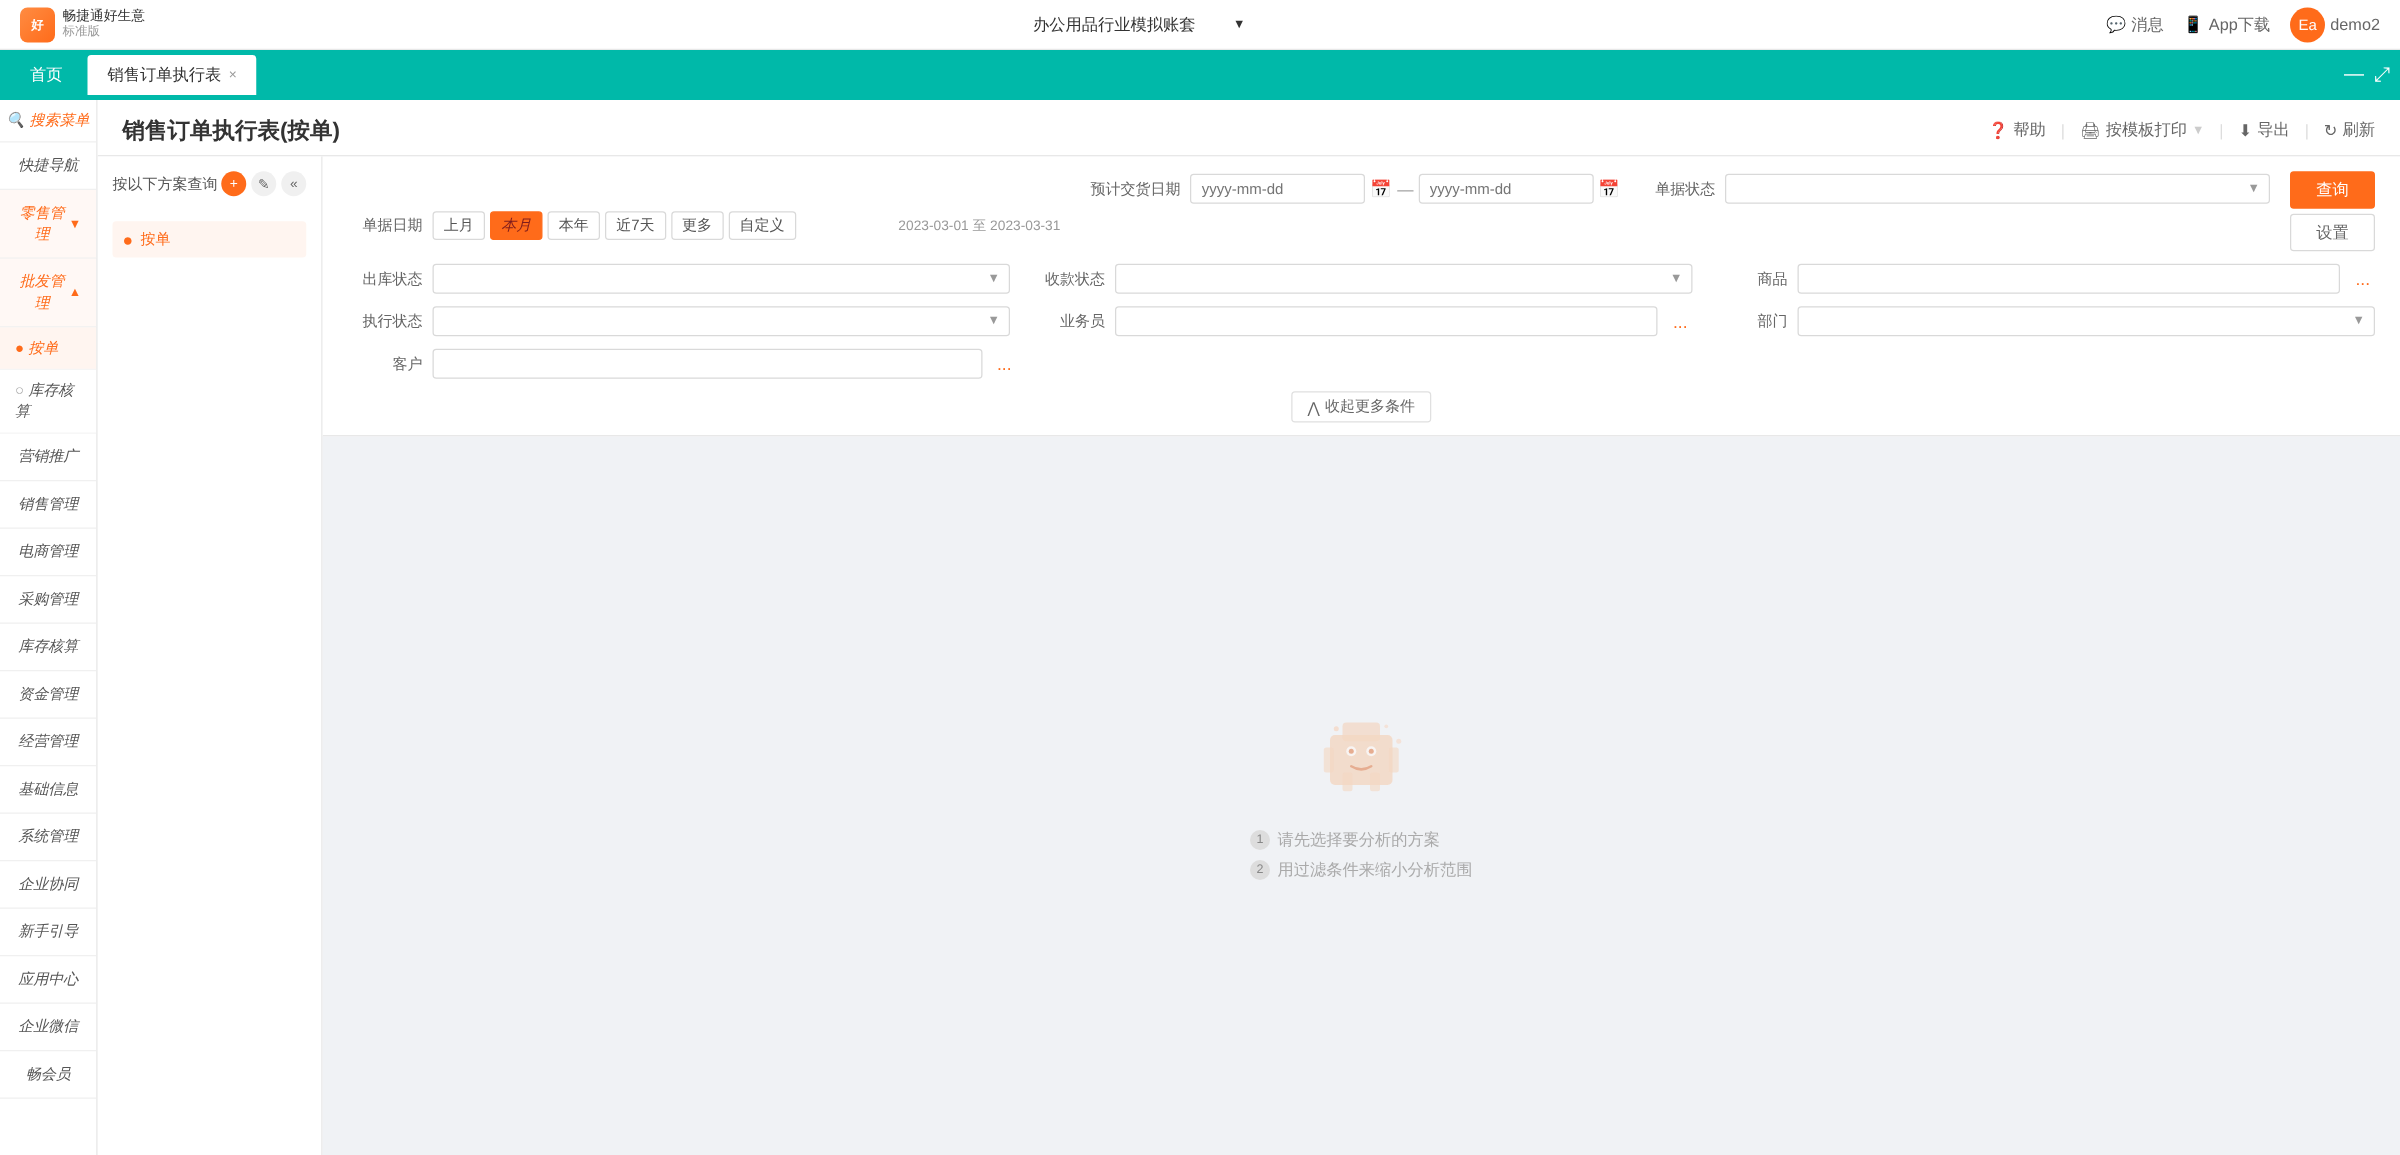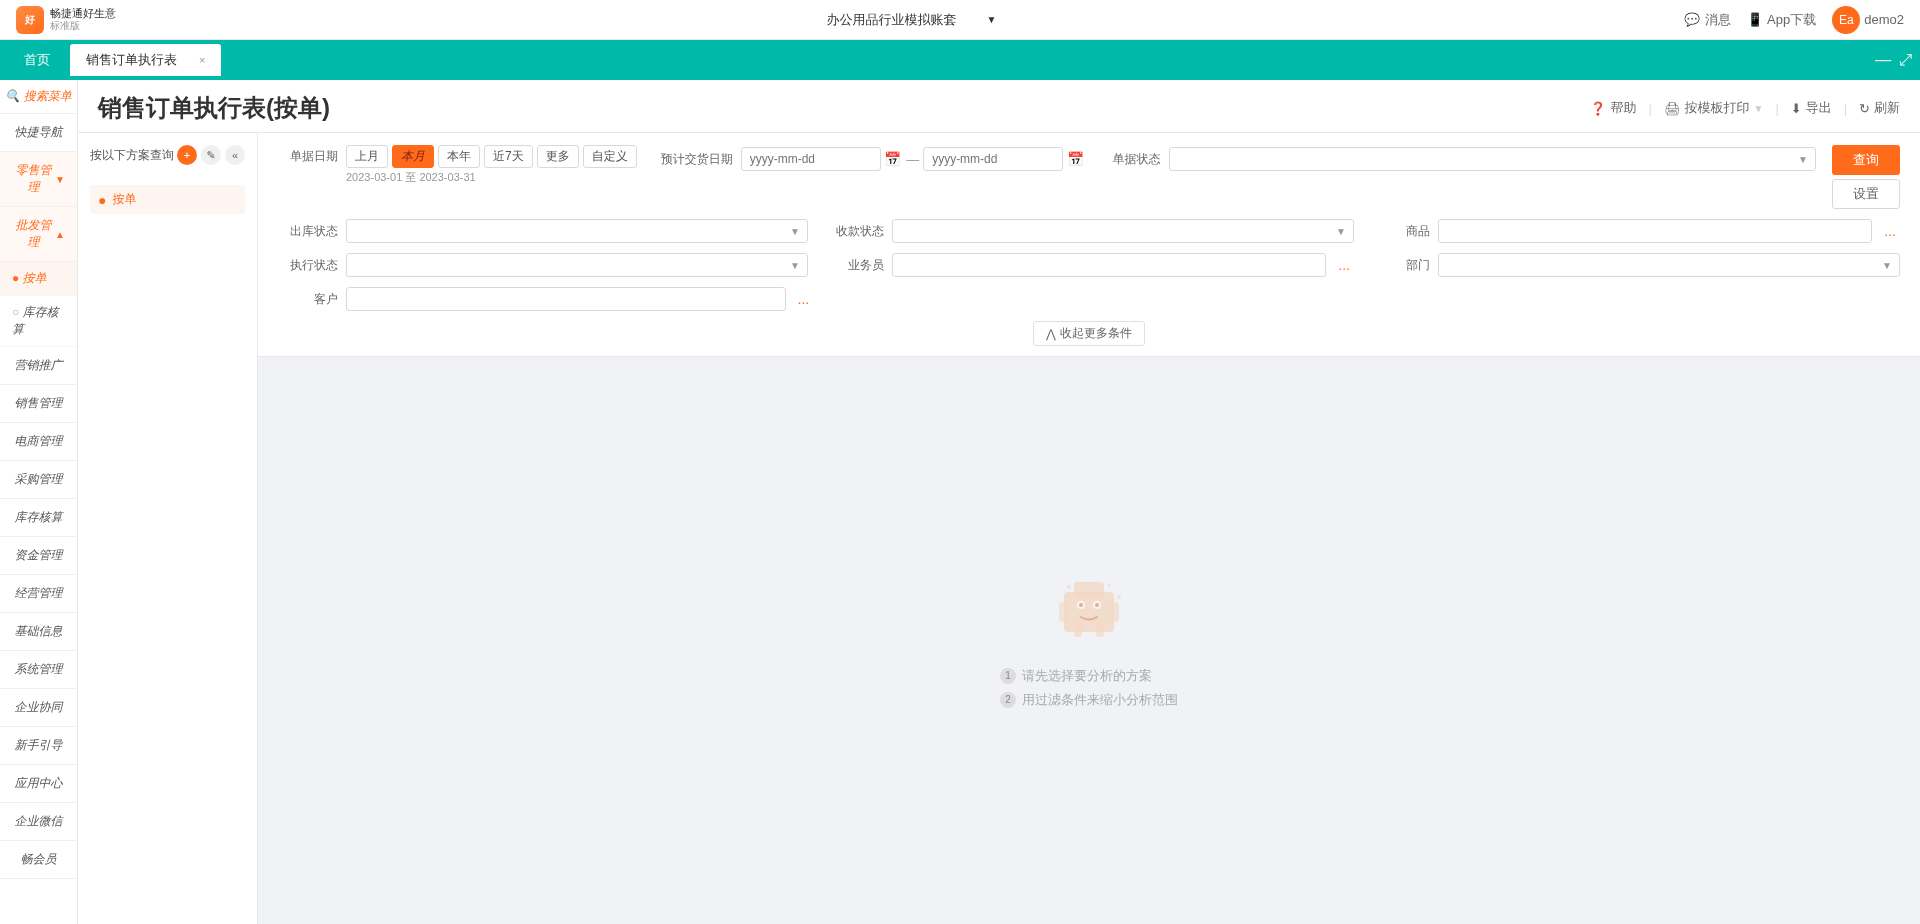--- a/index.html
+++ b/index.html
@@ -50,21 +50,21 @@
       font-size: 13px;
       border-radius: 3px 3px 0 0;
     }
     .tab-item {
       padding: 6px 16px;
       background: #fff;
       color: #333;
       cursor: pointer;
       font-size: 13px;
       border-radius: 3px 3px 0 0;
-      display: flex; align-items: center; gap: 22px;
+      display: flex; align-items: center; gap: 6px;
       height: 32px;
     }
     .tab-close { color: #999; font-size: 11px; cursor: pointer; }
     .tab-bar-right { margin-left: auto; display: flex; align-items: center; gap: 8px; }
     .tab-bar-btn { color: #fff; font-size: 16px; cursor: pointer; }
 
     
     .main-layout { display: flex; flex: 1; overflow: hidden; }
 
     
@@ -109,21 +109,21 @@
     
     .page-header {
       background: #fff;
       padding: 12px 20px 8px;
       border-bottom: 1px solid #e8e8e8;
       display: flex;
       align-items: center;
       justify-content: space-between;
       flex-shrink: 0;
     }
-    .page-title { font-size: 24px; font-weight: 600; color: #333; }
+    .page-title { font-size: 18px; font-weight: 600; color: #333; }
     .page-actions { display: flex; align-items: center; gap: 12px; }
     .action-btn { display: flex; align-items: center; gap: 4px; color: #666; font-size: 13px; cursor: pointer; }
     .action-sep { color: #ddd; }
 
     
     .date-btns { display: flex; gap: 4px; align-items: center; }
     .date-btn {
       padding: 2px 8px;
       font-size: 12px;
       border: 1px solid #d9d9d9;
@@ -442,21 +442,21 @@
           <span>按单</span>
         </div>
       </div>
 
       <div class="right-content">
 
         <div class="filter-area">
 
           <div style="display:flex; align-items:flex-start; padding:12px 20px 0; gap:16px;">
 
-            <div style="display:flex; flex-direction:column; gap:2px; flex:0 0 auto;">
+            <div style="display:flex; flex-direction:row; gap:14px; flex:0 0 auto;margin-top:32px;">
               <div style="display:flex; align-items:center; gap:8px;">
                 <span class="filter-cell-label">单据日期</span>
                 <div class="date-btns">
                   <button class="date-btn">上月</button>
                   <button class="date-btn active">本月</button>
                   <button class="date-btn">本年</button>
                   <button class="date-btn">近7天</button>
                   <button class="date-btn">更多</button>
                   <button class="date-btn">自定义</button>
                 </div>

